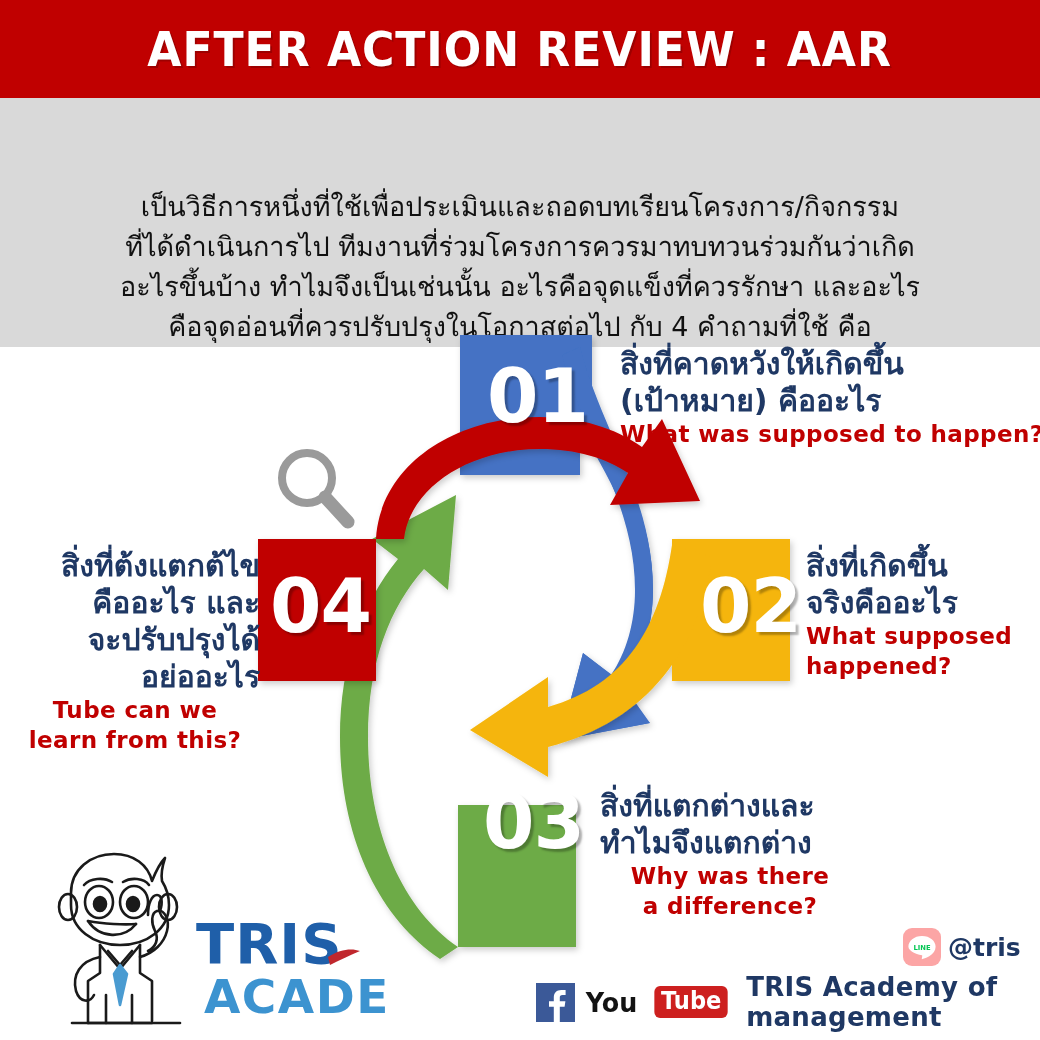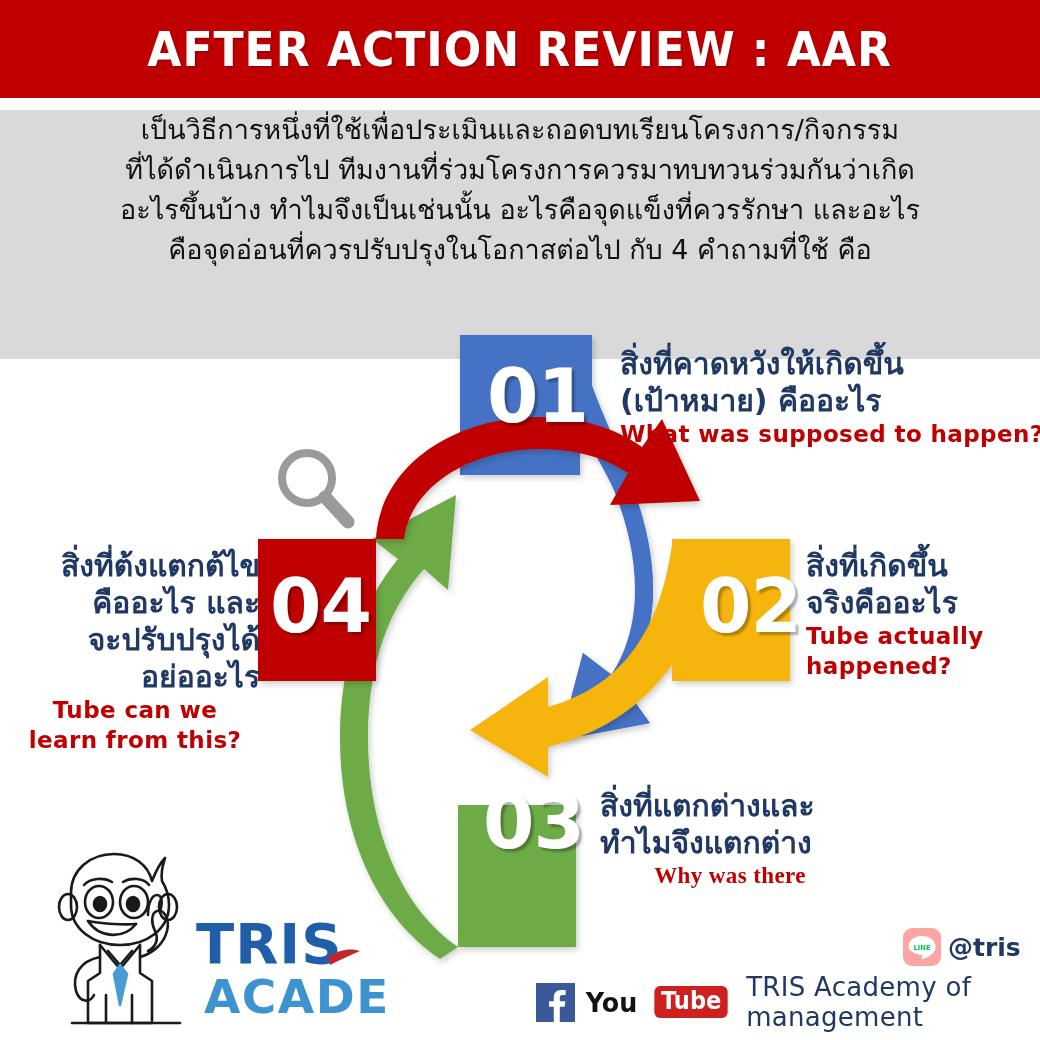--- a/index.html
+++ b/index.html
@@ -28,21 +28,21 @@
     line-height:1;
     transform:scaleX(0.92);
     text-shadow:2px 2px 0 rgba(0,0,0,0.18);
     white-space:nowrap;
   }
 
   
   .intro-panel{
     position:absolute;left:0;top:98px;width:1040px;height:249px;
     background:#D9D9D9;
-    display:flex;align-items:flex-start;justify-content:center;margin-top:12px;
+    display:flex;align-items:flex-end;justify-content:center;
   }
   .intro-text{
     width:960px;
     text-align:center;
     color:#111111;
     font-size:27px;
     line-height:40px;
     font-family:"DejaVu Sans","Liberation Sans",sans-serif;
   }
 
@@ -85,21 +85,21 @@
     font-family:"DejaVu Sans","Liberation Sans",sans-serif;
   }
 
   .block01{left:620px;top:38px;width:430px;text-align:left;}
   .block01 .en{text-align:left;}
 
   .block02{left:806px;top:240px;width:232px;text-align:left;}
   .block02 .en{text-align:left;}
 
   .block03{left:600px;top:480px;width:300px;text-align:left;}
-  .block03 .en{text-align:center;width:260px;font-family:Liberation Serif, serif;}
+  .block03 .en{text-align:center;width:260px;}
 
   .block04{left:10px;top:240px;width:250px;text-align:right;}
   .block04 .en{text-align:center;width:250px;}
 
   
   .magnifier{position:absolute;left:272px;top:138px;width:90px;height:90px;}
 
   
   .tris-logo{position:absolute;left:28px;top:845px;width:360px;height:185px;}
   .line-row{
@@ -128,21 +128,21 @@
     font-family:"DejaVu Sans","Liberation Sans",sans-serif;
     transform:scaleX(0.94);
   }
   .yt-tube{
     background:#CD201F;color:#ffffff;font-weight:bold;font-size:24px;
     line-height:1;border-radius:6px;padding:3px 7px 5px 7px;
     font-family:"DejaVu Sans","Liberation Sans",sans-serif;
     transform:scaleX(0.94);
   }
   .social-text{
-    color:#1F3864;font-weight:normal;font-size:26px;letter-spacing:0.3px;
+    color:#1F3864;font-weight:bold;font-size:26px;letter-spacing:0.3px;
     font-family:"DejaVu Sans","Liberation Sans",sans-serif;
     margin-left:7px;
   }
 </style>
 </head>
 <body>
 
 <div id="stage">
 
   <div class="header-bar">
@@ -227,28 +227,29 @@
 
     <div class="txtblock block01">
       <div class="th">สิ่งที่คาดหวังให้เกิดขึ้น</div>
       <div class="th">(เป้าหมาย) คืออะไร</div>
       <div class="en">What was supposed to happen?</div>
     </div>
 
     <div class="txtblock block02">
       <div class="th">สิ่งที่เกิดขึ้น</div>
       <div class="th">จริงคืออะไร</div>
-      <div class="en">Tube actually</div>
+      <div class="en">What supposed</div>
       <div class="en">happened?</div>
     </div>
 
     <div class="txtblock block03">
       <div class="th">สิ่งที่แตกต่างและ</div>
       <div class="th">ทำไมจึงแตกต่าง</div>
       <div class="en">Why was there</div>
+      <div class="en">a difference?</div>
     </div>
 
     <div class="txtblock block04">
       <div class="th">สิ่งที่ต้งแตกต้ไข</div>
       <div class="th">คืออะไร และ</div>
       <div class="th">จะปรับปรุงได้</div>
       <div class="th">อย่ออะไร</div>
       <div class="en">Tube can we</div>
       <div class="en">learn from this?</div>
     </div>

